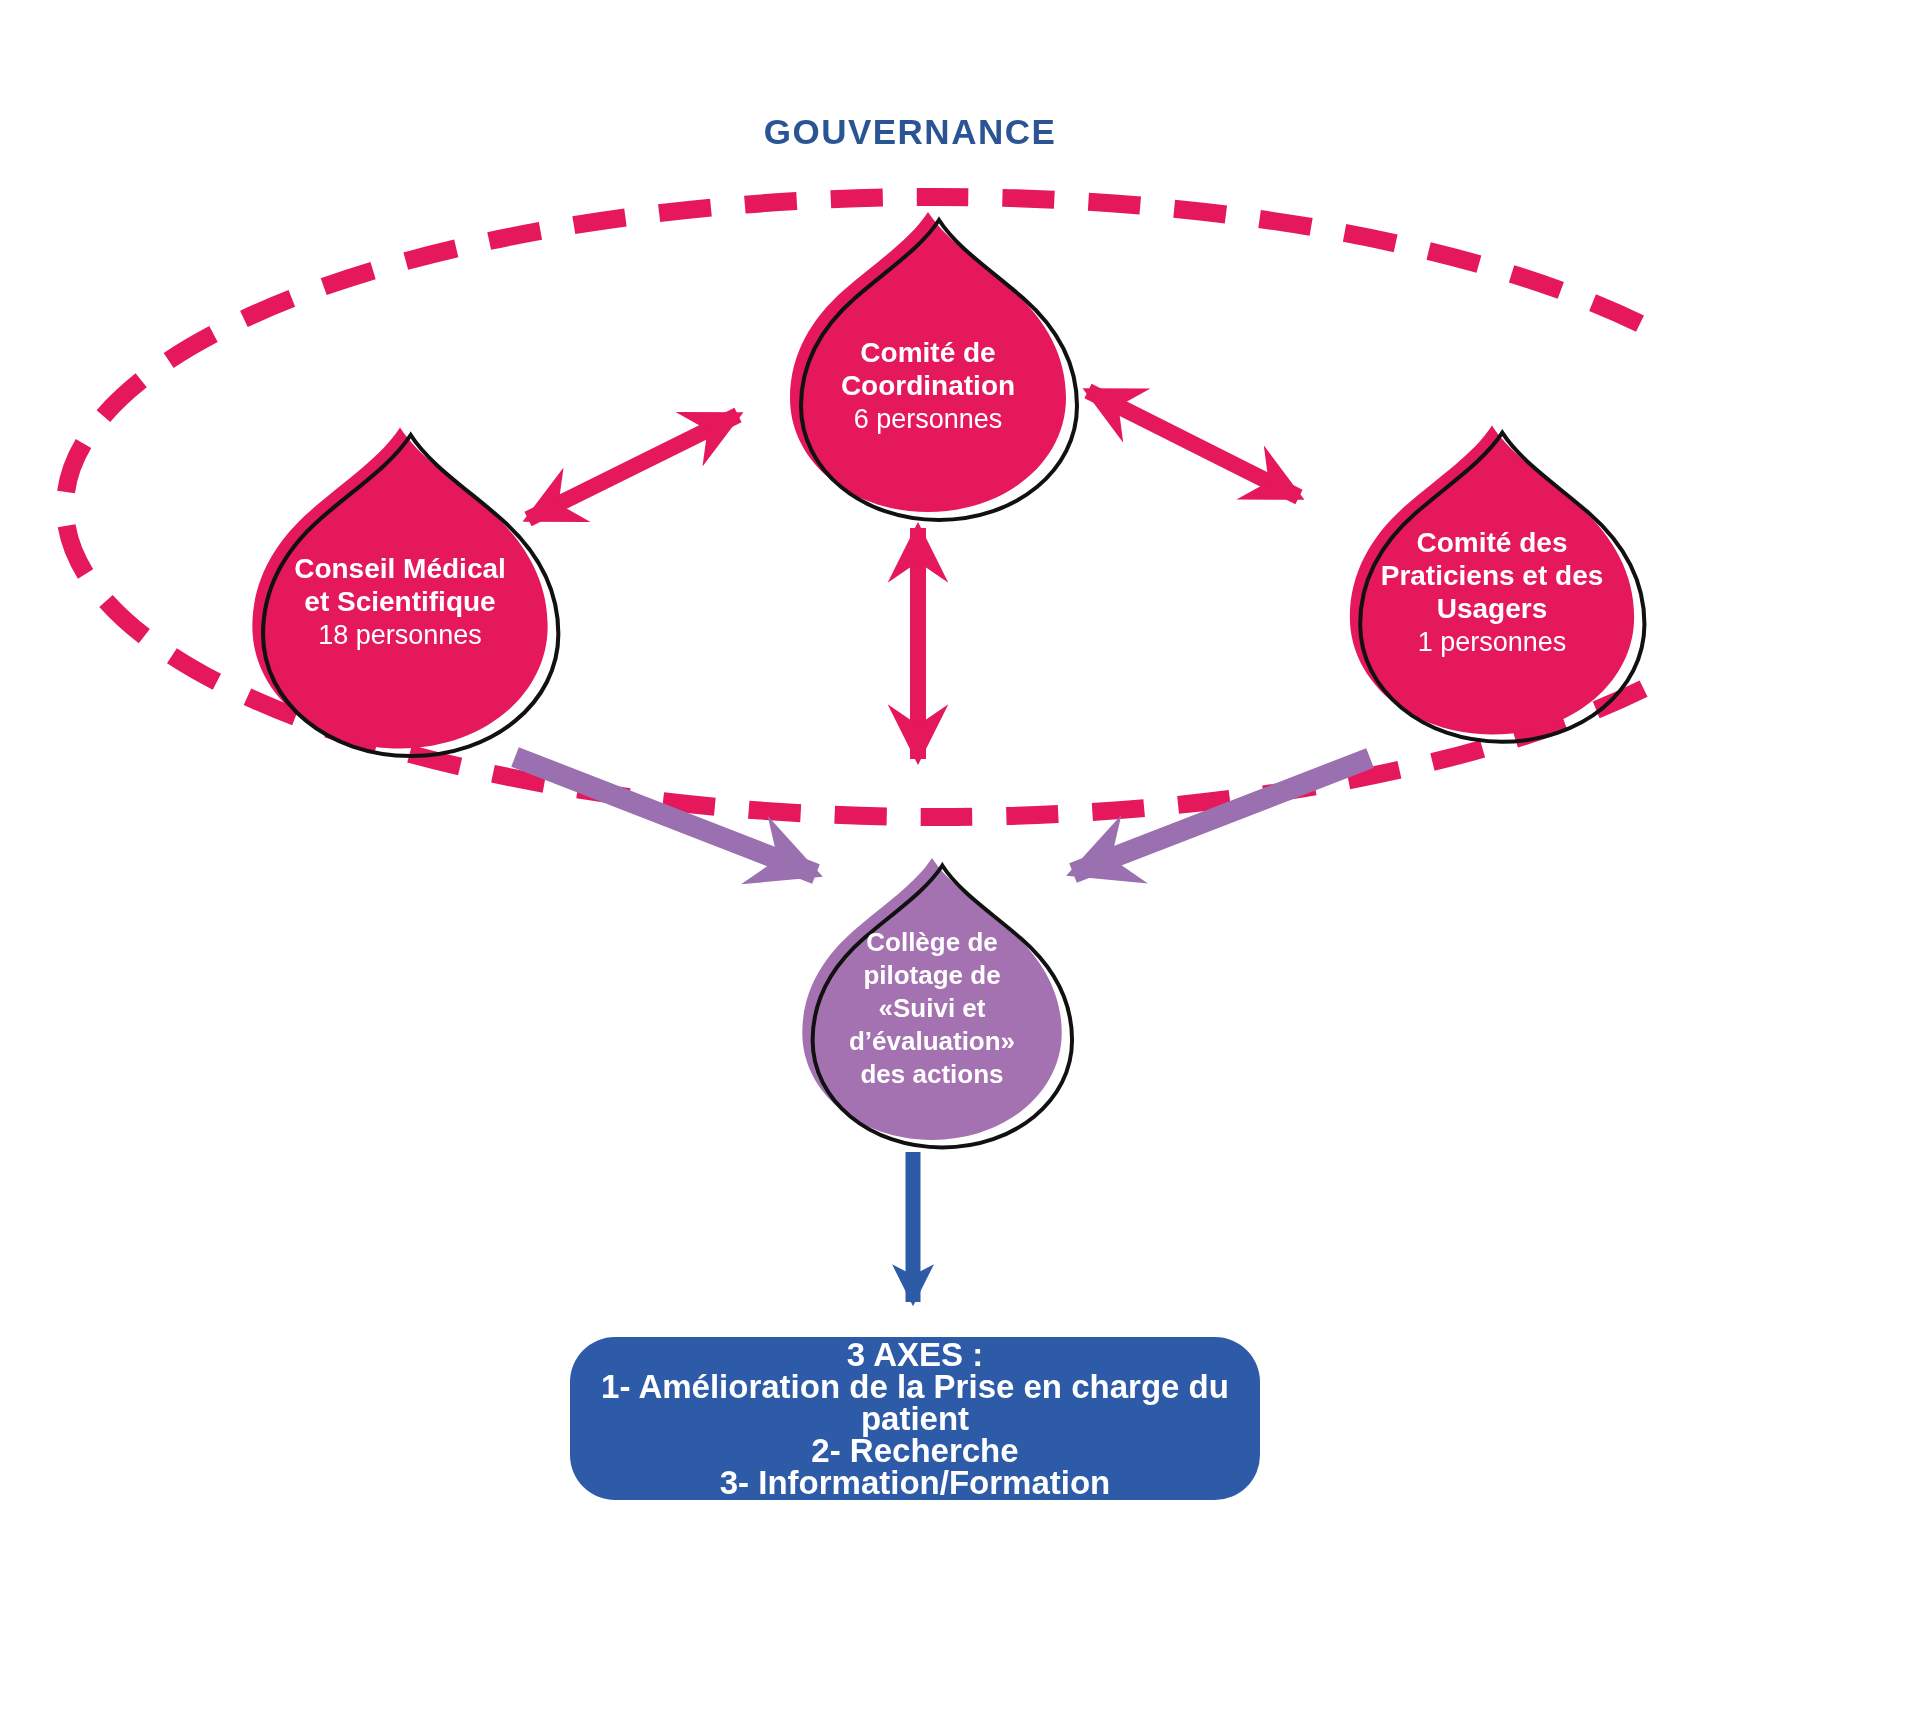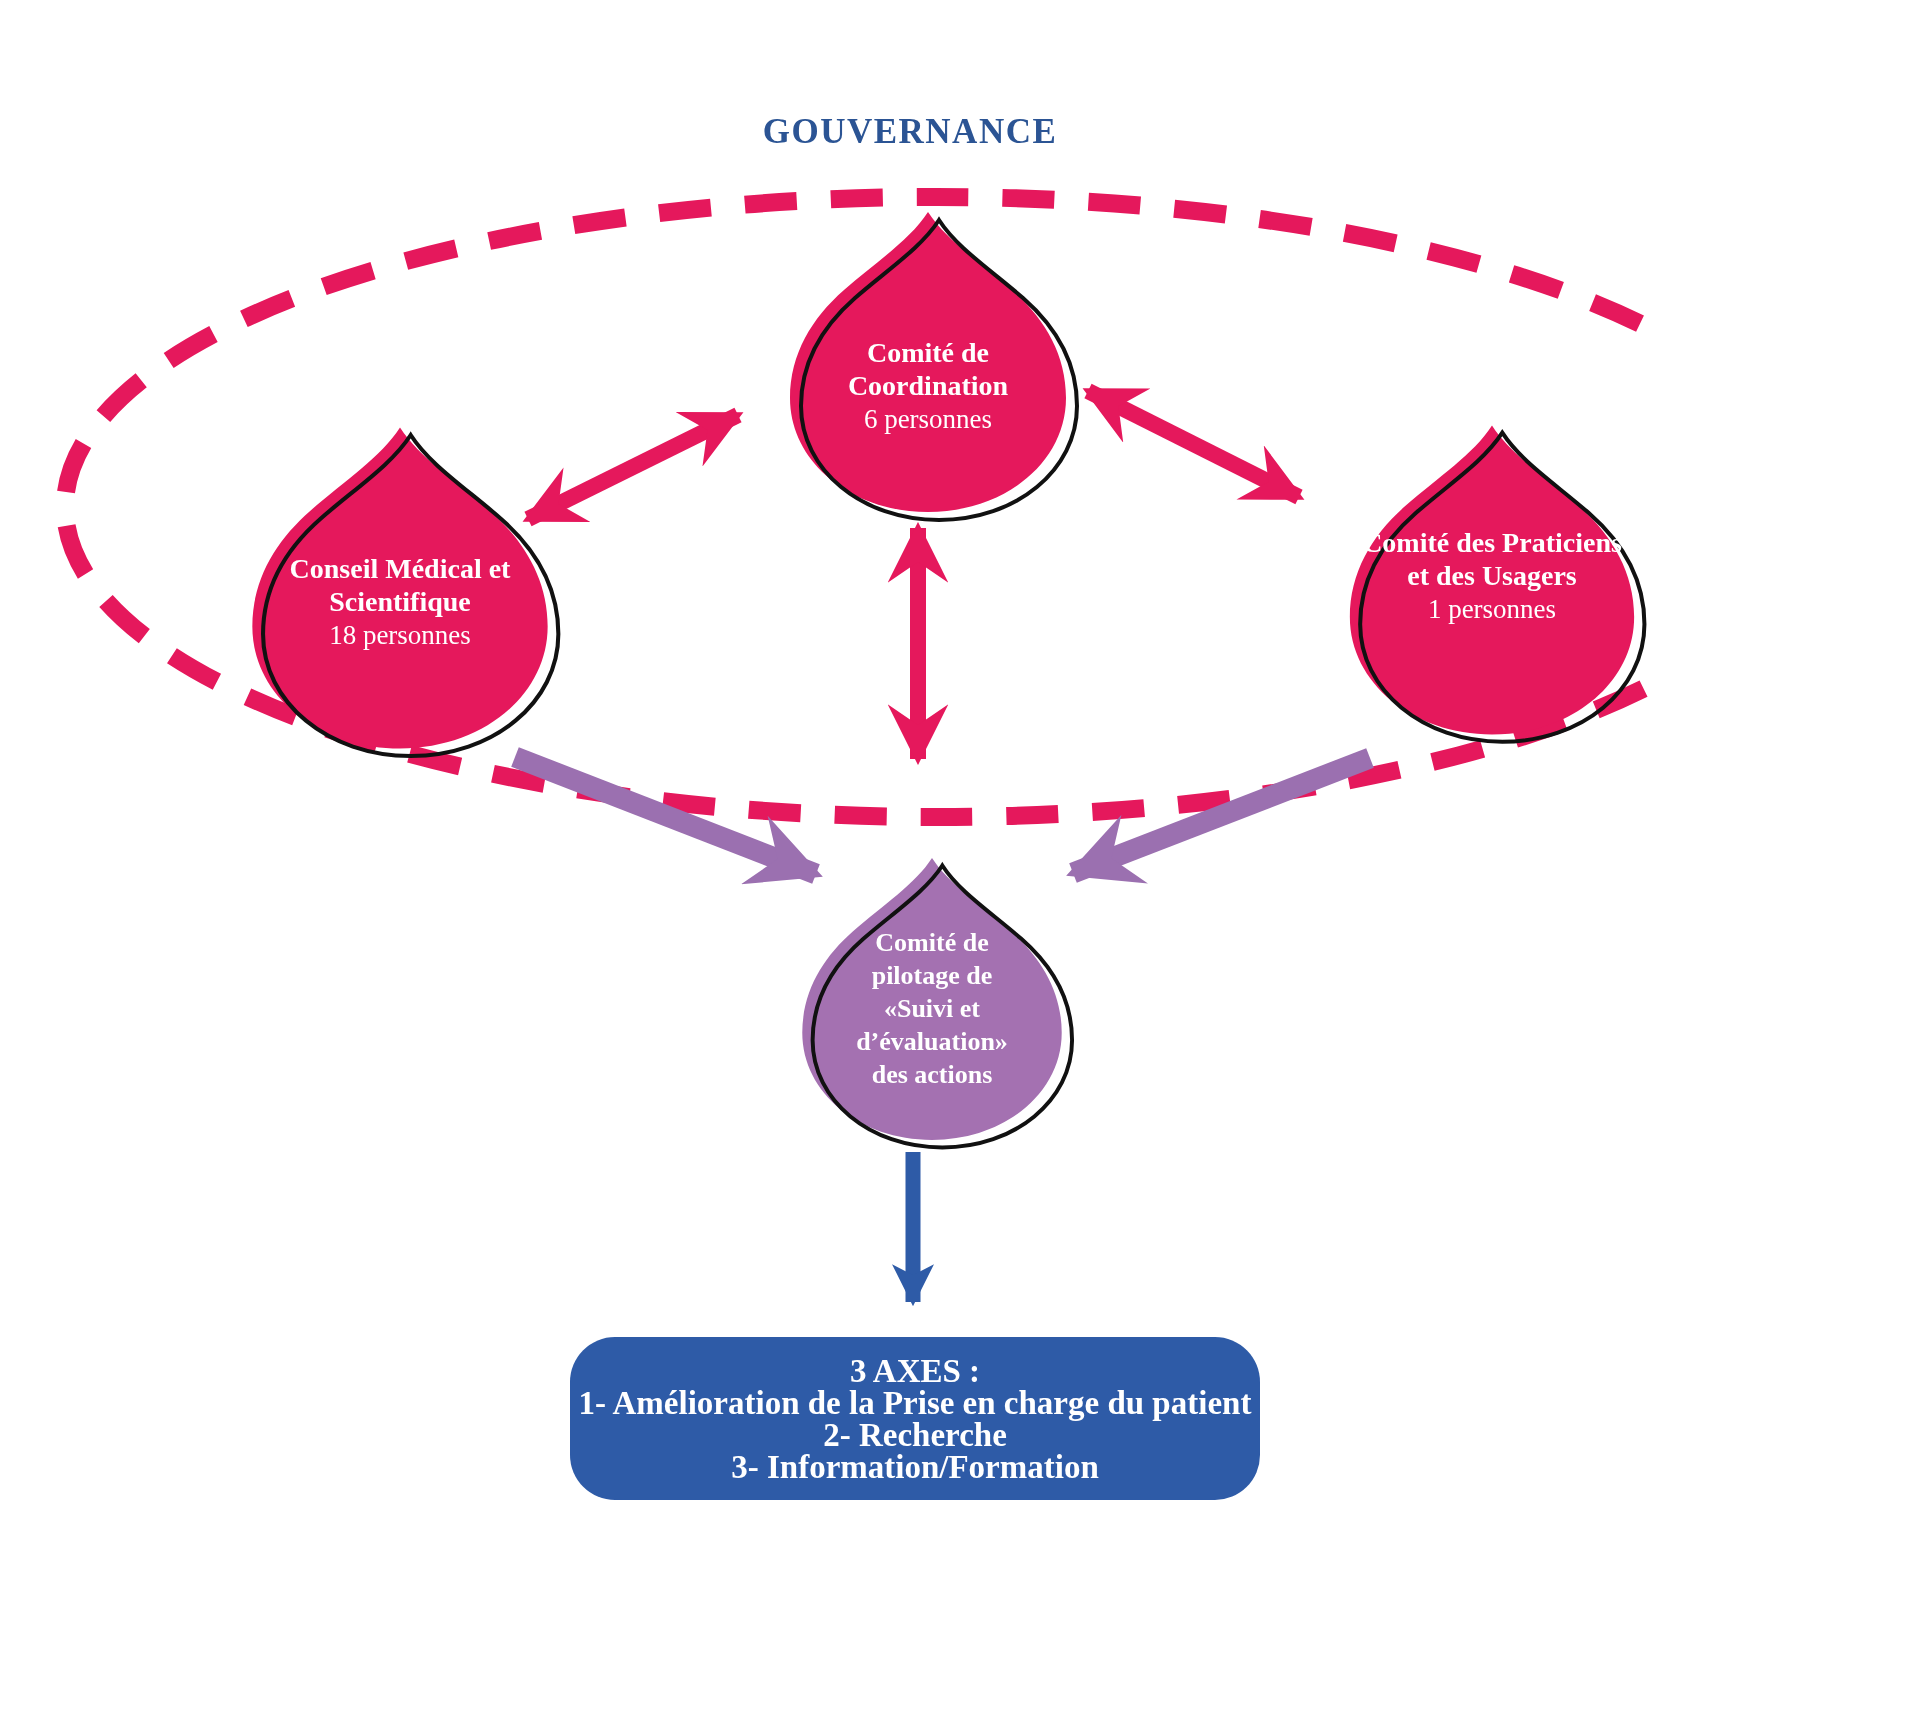--- a/index.html
+++ b/index.html
@@ -1,21 +1,21 @@
 <!DOCTYPE html>
 <html style="--pink: #E5185C; --purpleDrop: #A471B1; --purpleArrow: #9B70B0; --purpleBox: #A867AD; --blue: #2E5BA7; --titleBlue: #2B5494; --outline: #111111; --textWhite: #FFFFFF;"><head>
 <meta charset="utf-8">
 <style>
   html,body{margin:0;padding:0;background:#ffffff;}
   .canvas{
     position:relative;
     width:1652px;
     height:1725px;
     background:#ffffff;
-    font-family:Liberation Serif, serif;
+    font-family:Liberation Sans, sans-serif;
     overflow:hidden;
   }
   .layer{position:absolute;left:0;top:0;}
   .title{
     position:absolute;
     left:910px;
     top:112px;
     transform:translateX(-50%);
     font-size:35px;
     font-weight:bold;
@@ -141,21 +141,21 @@
     <div class="drop-name">Conseil Médical et Scientifique</div>
     <div class="drop-count">18 personnes</div>
   </div>
 
   <div class="drop-label lbl-college">
     <div class="drop-name">Comité des Praticiens et des Usagers</div>
     <div class="drop-count">1 personnes</div>
   </div>
 
   <div class="drop-label lbl-pilotage">
-    <div class="drop-name">Comité de pilotage de «Suivi et d’évaluation» des actions</div>
+    <div class="drop-name">Collège de pilotage de «Suivi et d’évaluation» des actions</div>
   </div>
 
   <div class="axes-box">
     <div>3 AXES :</div>
     <div>1- Amélioration de la Prise en charge du patient</div>
     <div>2- Recherche</div>
     <div>3- Information/Formation</div>
   </div>
 
 

